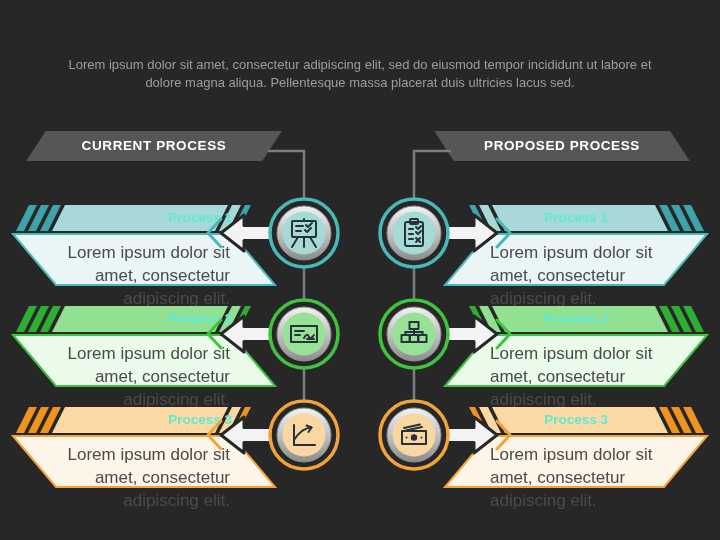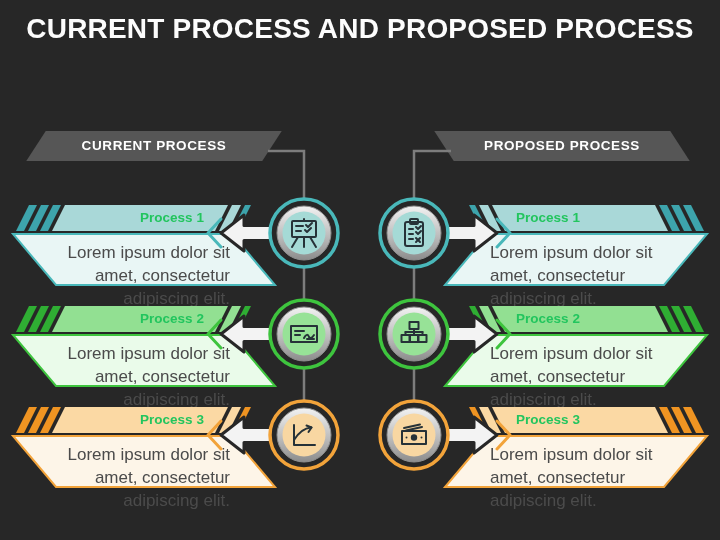--- a/index.html
+++ b/index.html
@@ -32,21 +32,21 @@
   
   .row{position:absolute;width:290px;height:82px;}
   .row.left{left:0;}
   .row.right{left:430px;}
   .row svg.rowshape{position:absolute;left:0;top:0;}
   .row.right svg.rowshape{transform:scaleX(-1);}
   .stripe{fill:var(--stripe);}
   .bandmain{fill:var(--band);}
   .bodyshape{fill:var(--bfill);stroke:var(--accent);stroke-width:2;}
   .row-title{position:absolute;top:0;height:26px;line-height:26px;width:120px;
-             text-align:center;font-size:13.5px;font-weight:bold;color:#22c55e;}
+             text-align:right;font-size:13.5px;font-weight:bold;color:#5eead4;}
   .row.left  .row-title{left:112px;}
   .row.right .row-title{left:58px;}
   .row-text{position:absolute;top:37px;width:192px;font-size:17px;line-height:1.35;color:#4b4b4b;}
   .row.left  .row-text{left:38px;text-align:right;}
   .row.right .row-text{left:60px;text-align:left;}
 
   
   svg.overlay{position:absolute;left:0;top:0;}
   .connector{fill:none;stroke:var(--connector,#7d7d7d);stroke-width:2.5;}
   .node{position:absolute;width:150px;height:90px;}
@@ -56,21 +56,21 @@
   .silver{fill:url(#silverGrad);stroke:#8f8f8f;stroke-width:1;}
   .innercircle{fill:var(--inner);}
   .icon{stroke:#263238;stroke-width:2;fill:none;stroke-linecap:round;stroke-linejoin:round;}
   .icon .fd{fill:#263238;stroke:none;}
 </style>
 </head>
 <body>
 
 <div class="stage">
 
-  <div class="title">CURRENT PROCESS AND PROPOSED PROCESS</div>
+  <div class="subtitle">Lorem ipsum dolor sit amet, consectetur adipiscing elit, sed do eiusmod tempor incididunt ut labore et dolore magna aliqua. Pellentesque massa placerat duis ultricies lacus sed.</div>
 
   <div class="hdr hdr-left">
     <span>CURRENT PROCESS</span>
   </div>
   <div class="hdr hdr-right">
     <span>PROPOSED PROCESS</span>
   </div>
 
   <div class="row left theme-teal" style="top:205px">
     <svg class="rowshape" width="290" height="82" viewBox="0 0 290 82">

